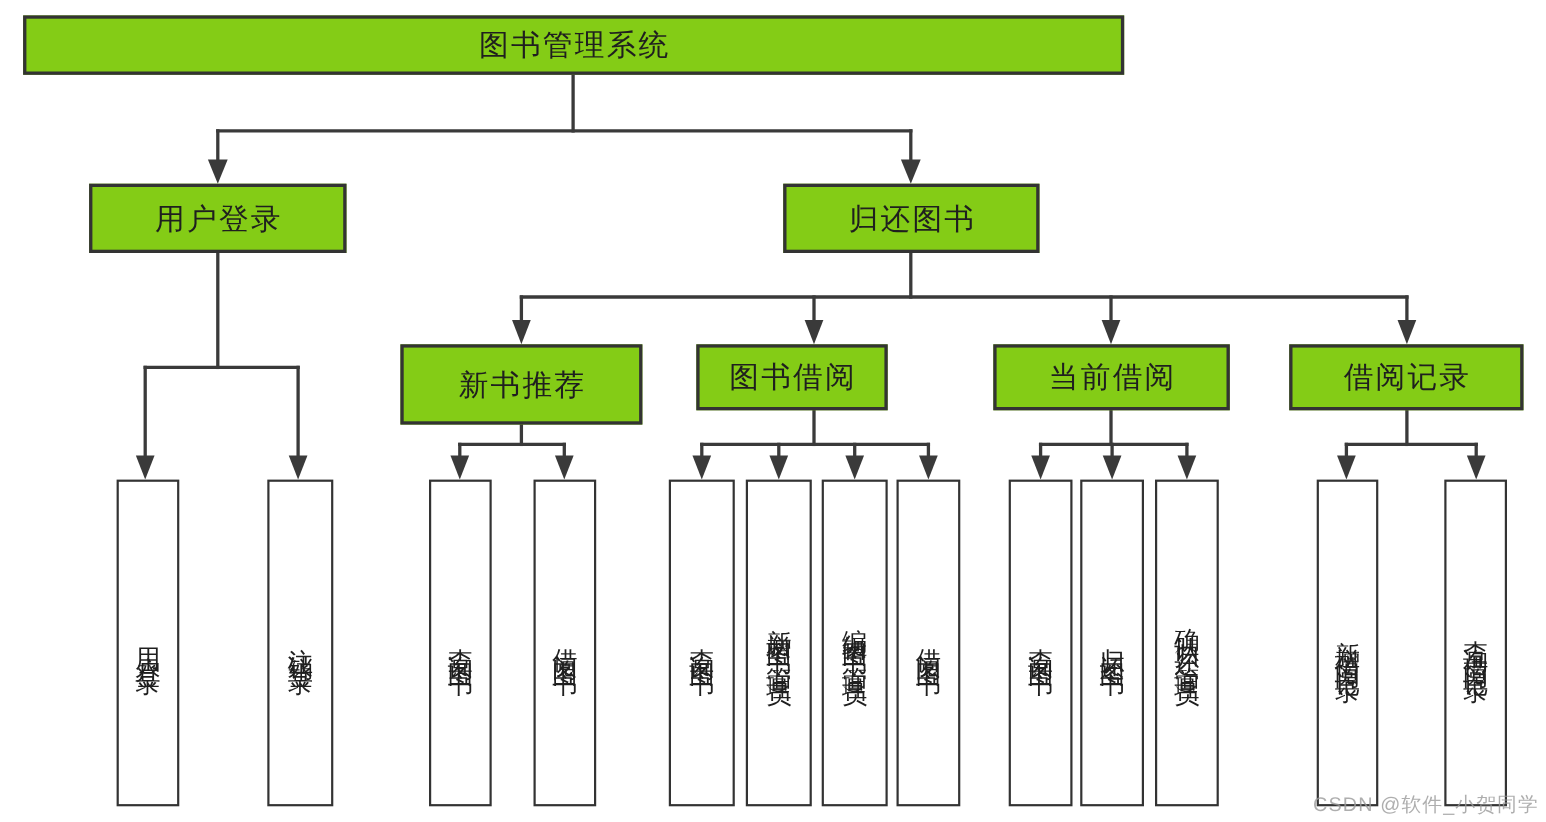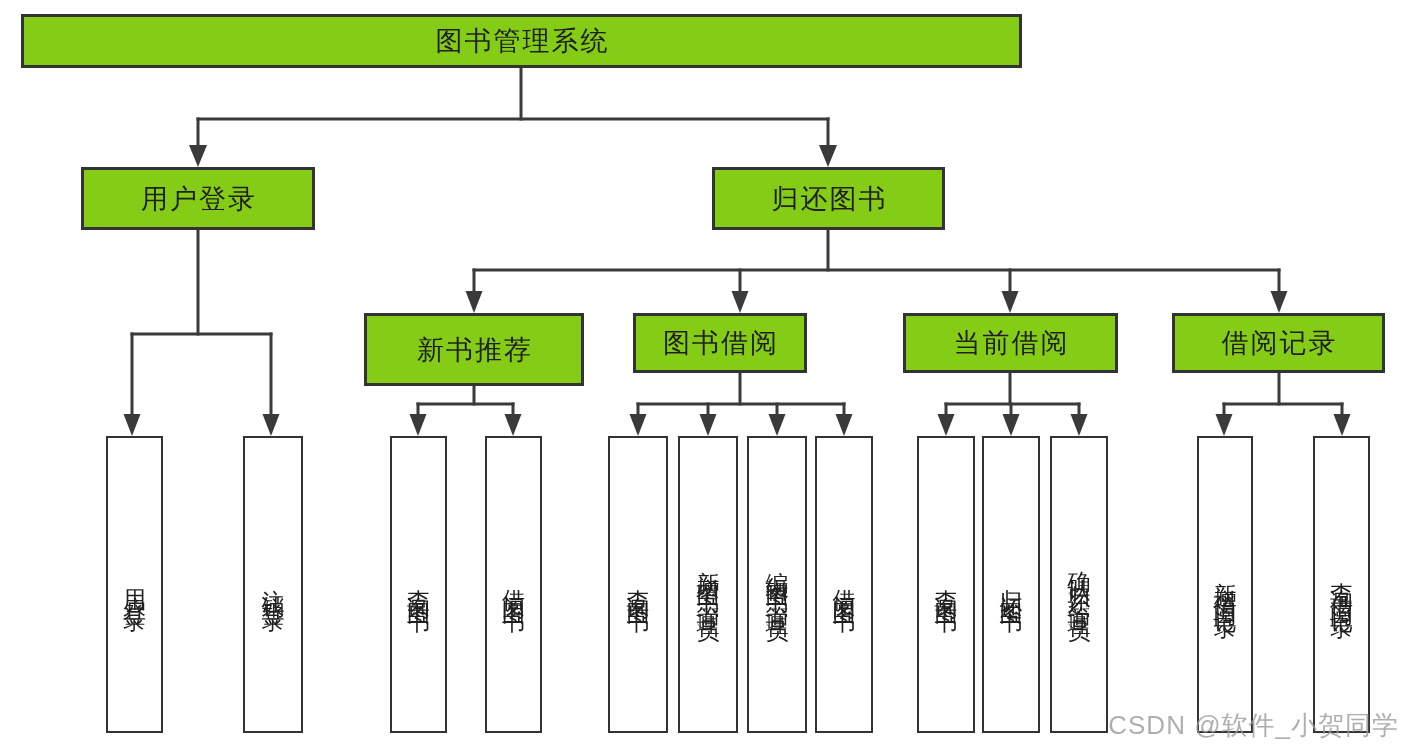--- a/index.html
+++ b/index.html
@@ -42,21 +42,21 @@
     color:var(--text);
     font-size:23px;
     writing-mode:vertical-rl;
     text-orientation:mixed;
     letter-spacing:7px;
     line-height:1;
   }
   #watermark{
     position:absolute;
     right:6px;bottom:4px;
-    font-size:26px;
+    font-size:18px;
     letter-spacing:1px;
     color:var(--watermark);
     opacity:0.8;
     pointer-events:none;
   }
 </style>
 </head>
 <body>
 
 <div id="stage">

